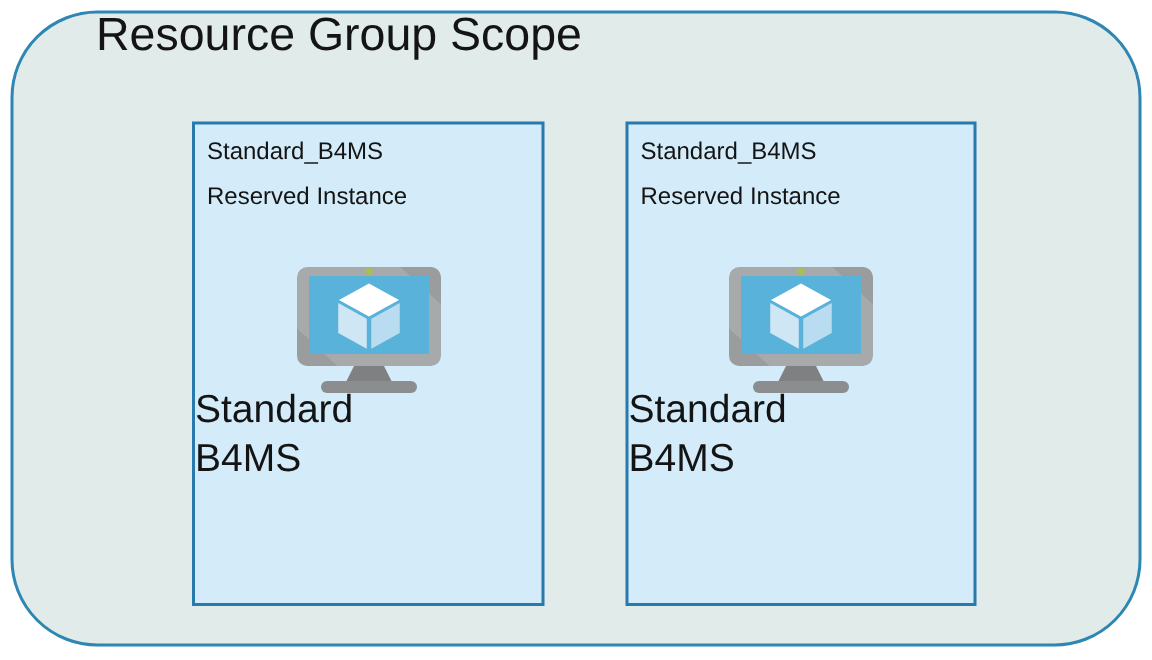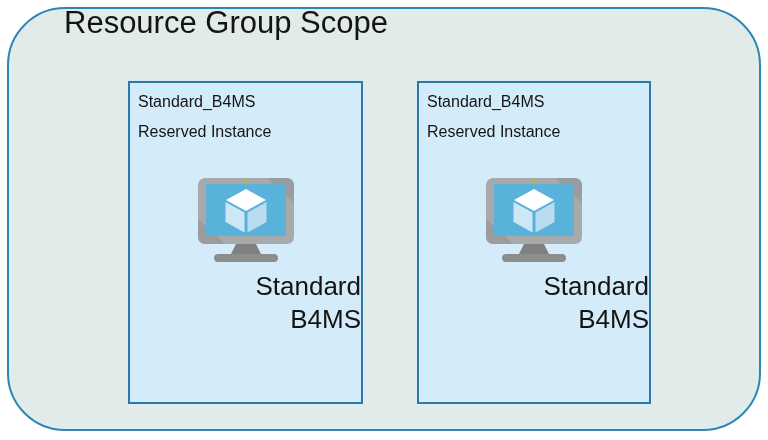--- a/index.html
+++ b/index.html
@@ -32,22 +32,22 @@
   .ri-box.first{left:119px;}
   .ri-box.second{left:408px;width:234px;}
   .ri-header{
     padding:4px 8px 0 8px;font-size:16px;line-height:30px;color:var(--text);
   }
   .vm-icon-wrap{
     position:absolute;top:94px;left:50%;transform:translateX(-50%);
     width:98px;height:88px;
   }
   .vm-label{
-    position:absolute;top:187px;left:0;width:100%;
-    text-align:right;font-size:26px;line-height:33px;color:var(--text);
+    position:absolute;top:173px;left:0;width:100%;
+    text-align:left;font-size:26px;line-height:33px;color:var(--text);
   }
 </style>
 </head>
 <body>
 
 <div class="outer-scope">
 
   <div class="scope-title">Resource Group Scope</div>
 
   <div class="ri-box first">

